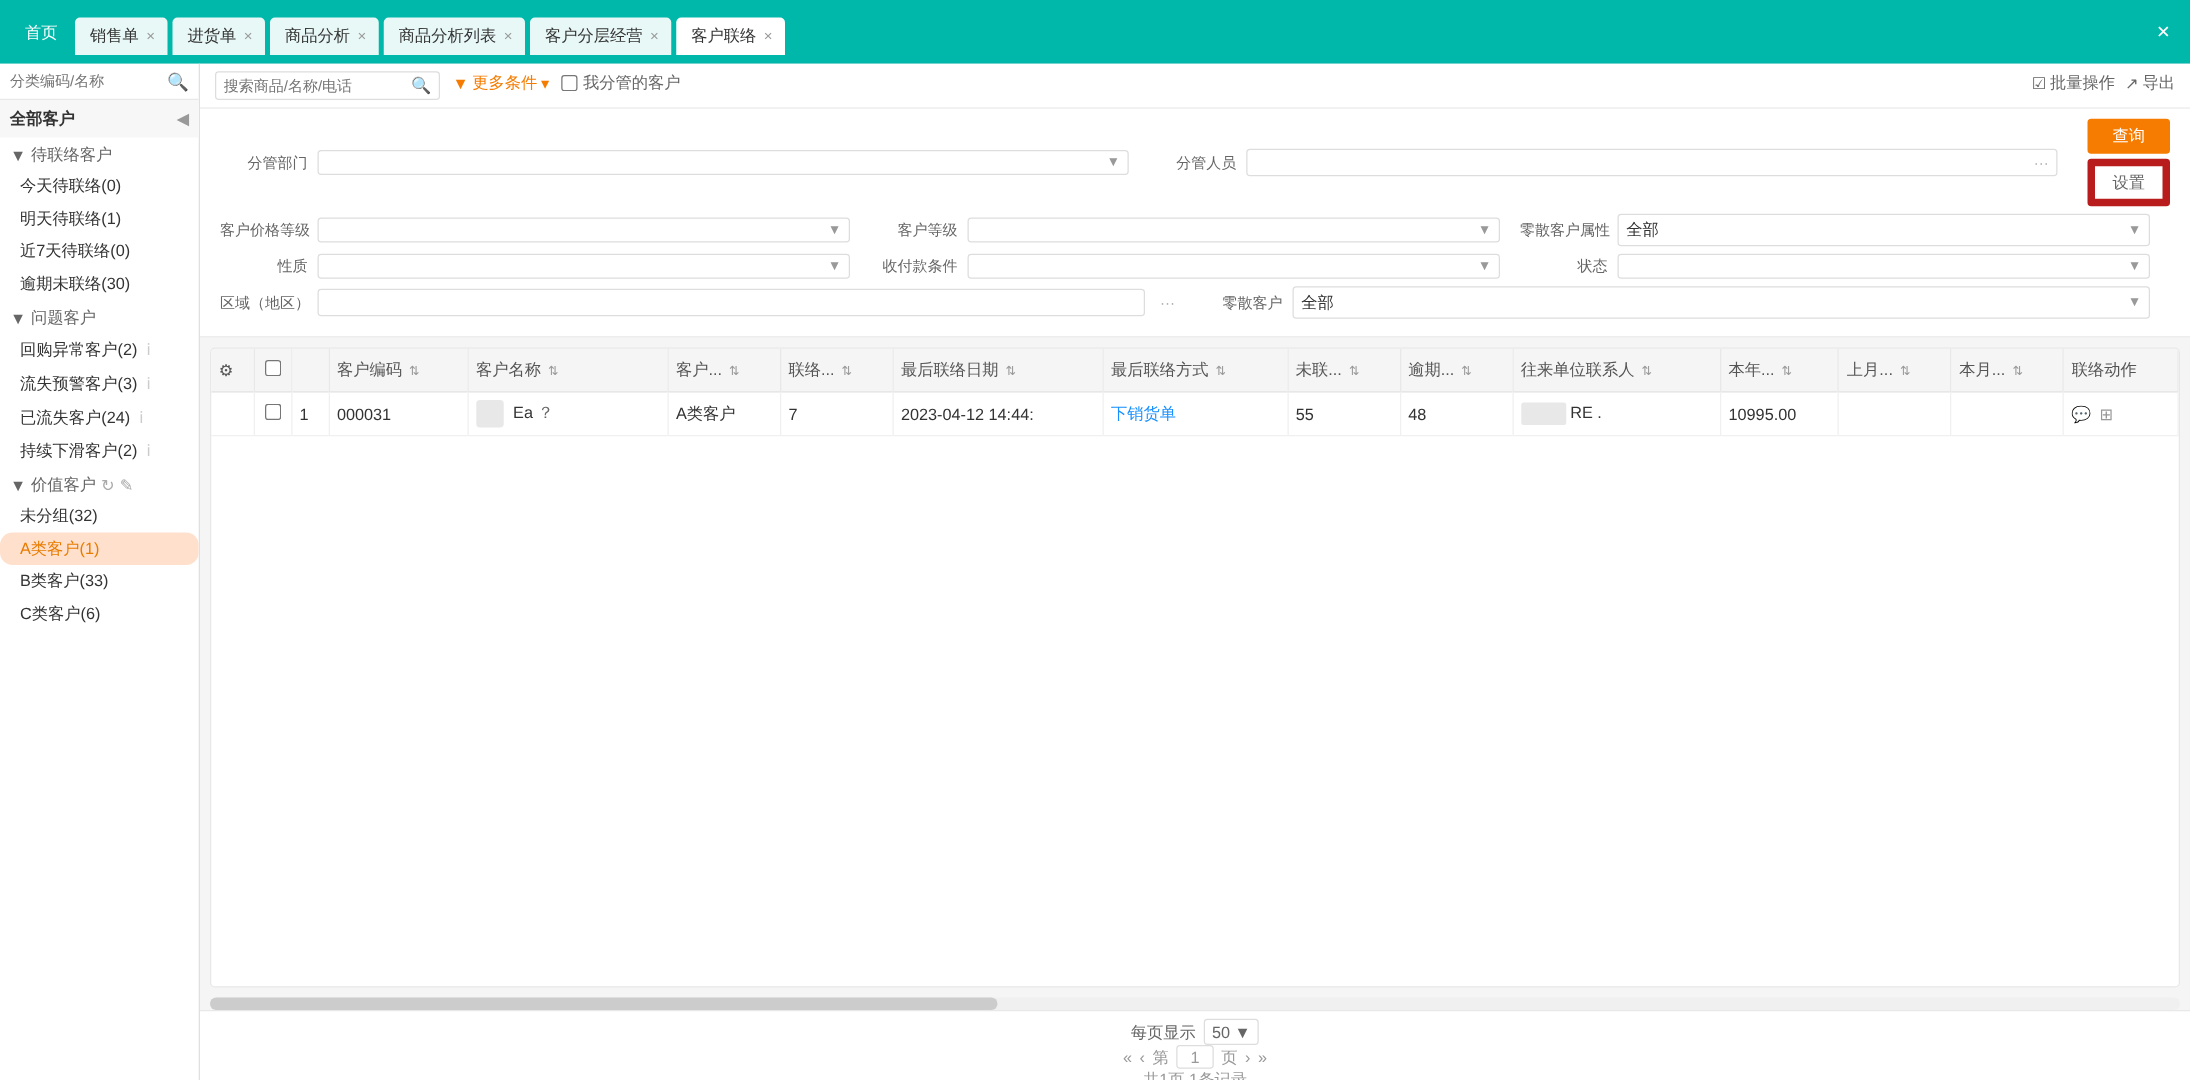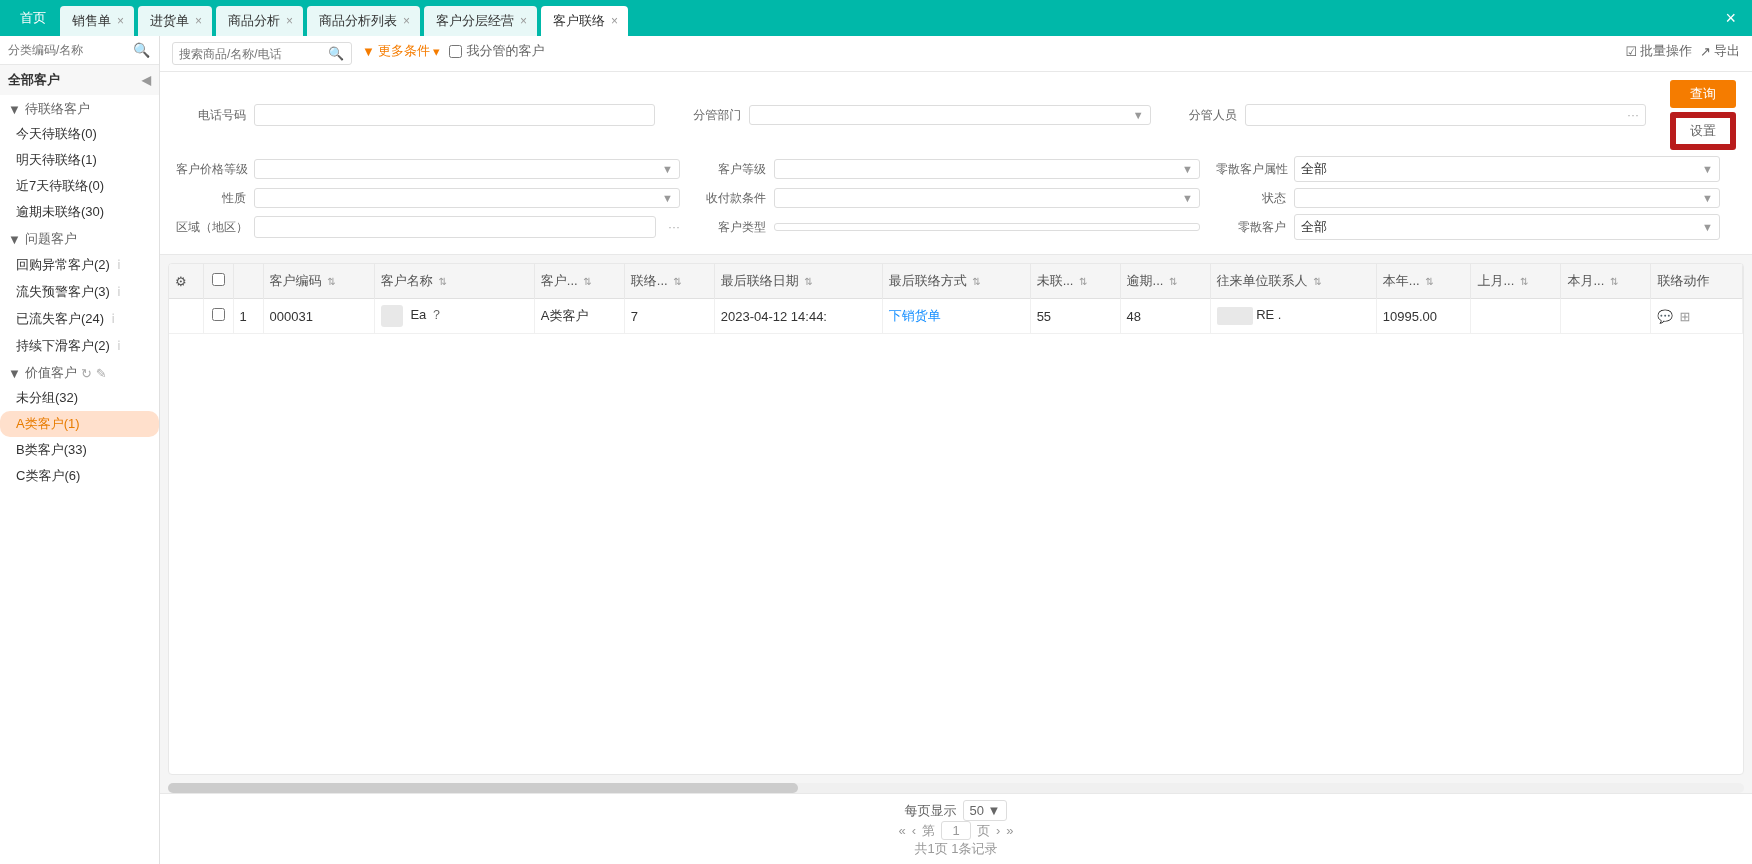--- a/index.html
+++ b/index.html
@@ -3,21 +3,21 @@
   <meta charset="utf-8">
   <style>
     * { box-sizing: border-box; margin: 0; padding: 0; font-family: 'Microsoft YaHei', sans-serif; font-size: 13px; }
     body { background: #f0f0f0; overflow: hidden; width: 1752px; height: 864px; }
 
     
     .top-nav {
       display: flex;
       align-items: center;
       background: #00b8a9;
-      height: 36px;
+      height: 51px;
       padding: 0 8px;
       color: white;
     }
     .nav-home {
       padding: 0 12px;
       height: 36px;
       line-height: 36px;
       color: white;
       cursor: pointer;
       white-space: nowrap;
@@ -510,24 +510,20 @@
           <span>↗</span>
           <span>导出</span>
         </div>
       </div>
     </div>
 
     <div class="adv-filter">
 
       <div class="adv-filter-row">
         <div class="adv-filter-cell">
-          <label>电话号码</label>
-          <input class="adv-filter-input" type="text" style="">
-        </div>
-        <div class="adv-filter-cell">
           <label>分管部门</label>
           <div class="adv-select">
             <span></span>
             <span class="down-arrow">▼</span>
           </div>
         </div>
         <div class="adv-filter-cell">
           <label>分管人员</label>
           <div class="adv-select" style="flex:1;">
             <span></span>
@@ -586,26 +582,20 @@
             <span class="down-arrow">▼</span>
           </div>
         </div>
       </div>
 
       <div class="adv-filter-row">
         <div class="adv-filter-cell-ellipsis adv-filter-cell">
           <label>区域（地区）</label>
           <input class="adv-filter-input" type="text" style="flex: 1 1 0%;">
           <span class="ellipsis-btn">···</span>
-        </div>
-        <div class="adv-filter-cell">
-          <label>客户类型</label>
-          <div class="adv-select">
-            <span></span>
-          </div>
         </div>
         <div class="adv-filter-cell">
           <label>零散客户</label>
           <div class="adv-select">
             <span>全部</span>
             <span class="down-arrow">▼</span>
           </div>
         </div>
       </div>
     </div>

